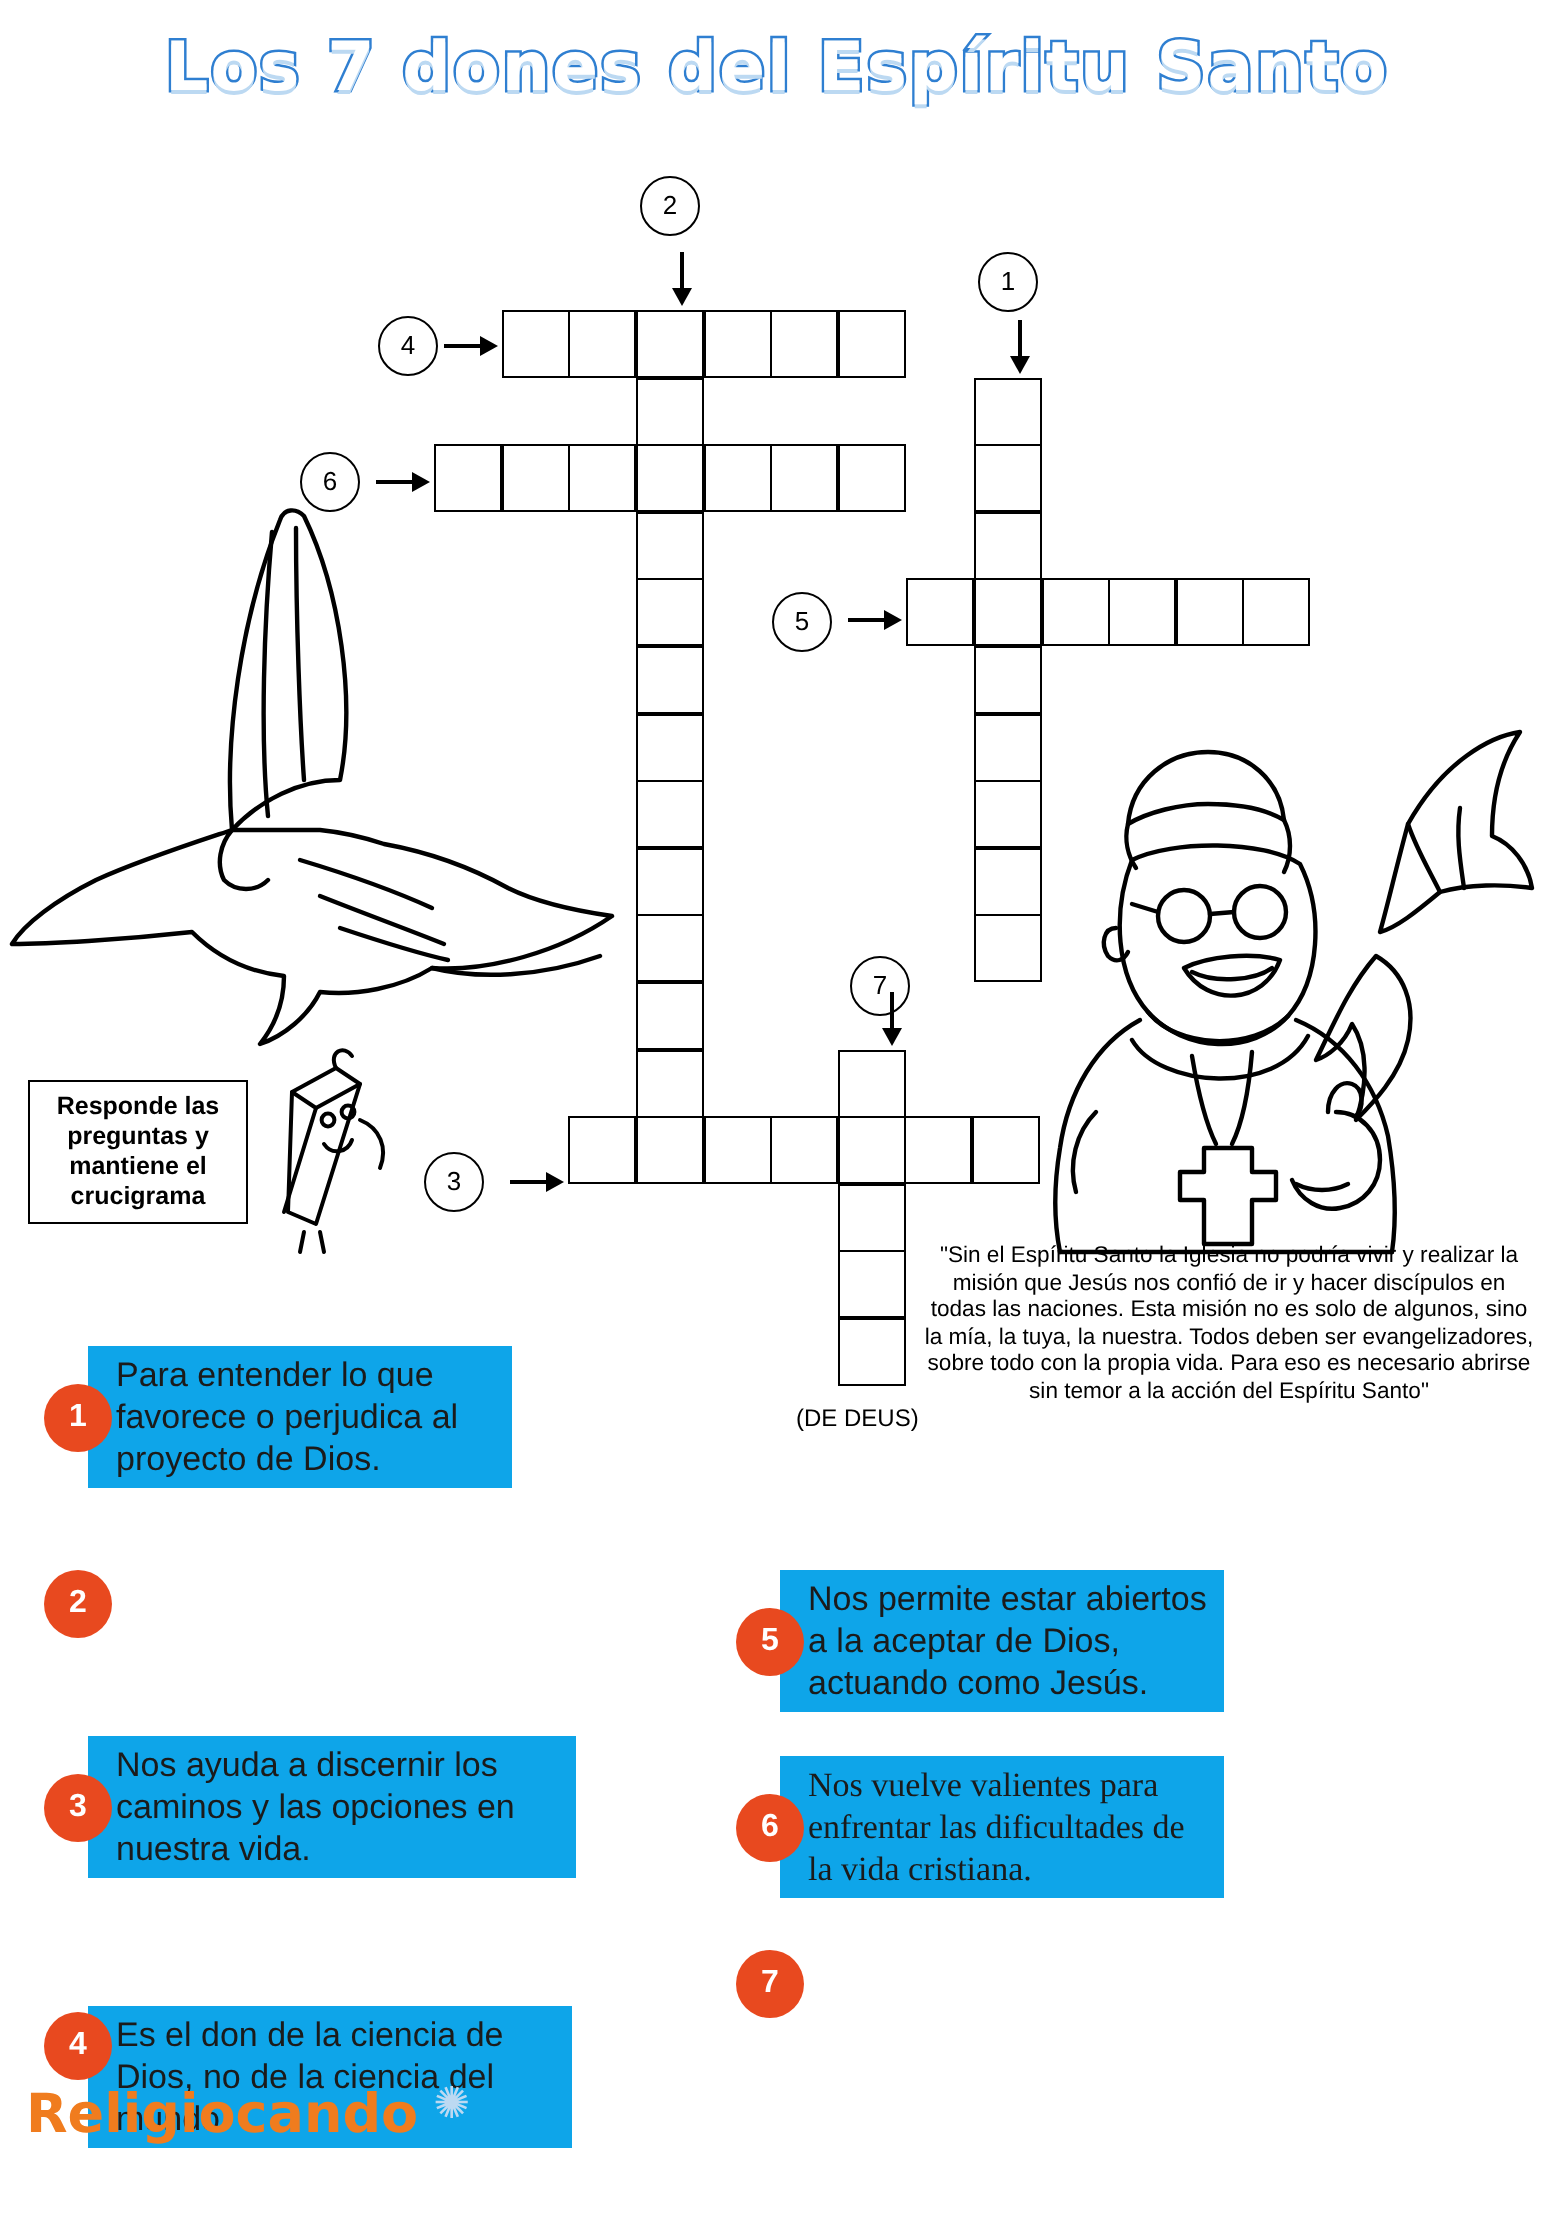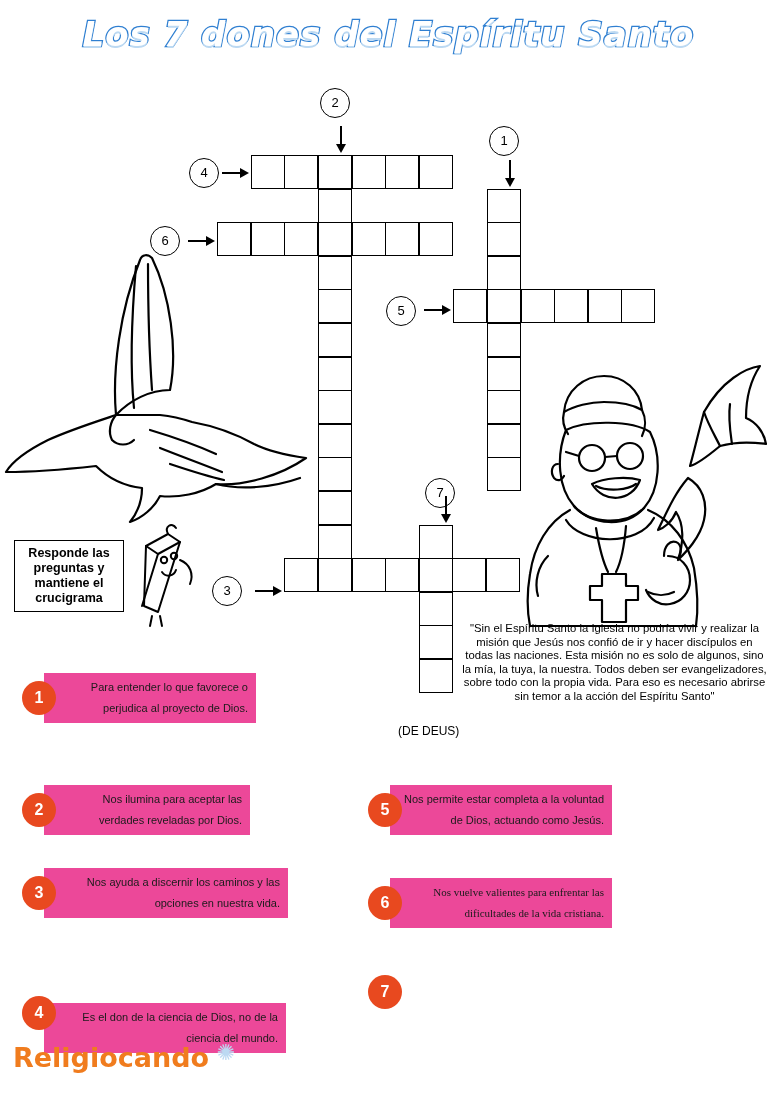--- a/index.html
+++ b/index.html
@@ -12,21 +12,20 @@
     overflow: hidden;
   }
 
   
   #title {
     position:absolute; left:0; top:14px; width:777px;
     text-align:center;
     font-family: "DejaVu Sans", sans-serif;
     font-size: 34px;
     font-weight: bold;
-    font-style: italic;
     letter-spacing: 1px;
     color: #ffffff;
     -webkit-text-stroke: 2.5px #2f7fd1;
     paint-order: stroke fill;
     text-shadow: 0 2px 0 #bcd9f2;
   }
 
   
   .cell {
     position:absolute;
@@ -89,21 +88,21 @@
     position:absolute;
     left: 462px; top: 622px;
     width: 305px;
     font-size: 11.3px;
     line-height: 13.6px;
     text-align:center;
     color:#000;
   }
   #quote-source {
     position:absolute;
-    left: 398px; top: 724px;
+    left: 398px; top: 702px;
     font-size: 12px;
     color:#000;
   }
 
   
   .clue {
     position:absolute;
     display:flex;
     align-items:center;
   }
@@ -114,27 +113,27 @@
     color:#fff;
     font-size: 16px;
     font-weight:bold;
     text-align:center;
     line-height:34px;
     flex: 0 0 34px;
     z-index:3;
     position:relative;
   }
   .clue .text {
-    background: #ec4899;
+    background: #0ea5e9;
     color:#1b1b1b;
-    font-size: 11px;
+    font-size: 17px;
     line-height: 21px;
     padding: 4px 8px 4px 14px;
     margin-left: -12px;
-    text-align:right;
+    text-align:left;
   }
 
   
   #logo {
     position:absolute; left: 13px; top: 1042px;
     font-family:"DejaVu Sans", sans-serif;
     font-size: 27px;
     font-weight:bold;
     color:#f07c1e;
     letter-spacing:0px;
@@ -327,36 +326,35 @@
 <div id="quote">"Sin el Espíritu Santo la Iglesia no podría vivir y realizar la misión que Jesús nos confió de ir y hacer discípulos en todas las naciones. Esta misión no es solo de algunos, sino la mía, la tuya, la nuestra. Todos deben ser evangelizadores, sobre todo con la propia vida. Para eso es necesario abrirse sin temor a la acción del Espíritu Santo"</div>
 <div id="quote-source">(DE DEUS)</div>
 
 <div class="clue" style="left:22px; top:673px; width:240px;">
   <div class="badge">1</div>
   <div class="text" style="width:212px;">Para entender lo que favorece o perjudica al proyecto de Dios.</div>
 </div>
 
 <div class="clue" style="left:22px; top:785px; width:232px;">
   <div class="badge">2</div>
-  <div class="text" style="width:206px;">Nos ilumina para aceptar las verdades reveladas por Dios.</div>
 </div>
 
 <div class="clue" style="left:22px; top:868px; width:270px;">
   <div class="badge">3</div>
   <div class="text" style="width:244px;">Nos ayuda a discernir los caminos y las opciones en nuestra vida.</div>
 </div>
 
 <div class="clue" style="left:22px; top:972px; width:268px;">
   <div class="badge">4</div>
   <div class="text" style="width:242px;margin-top:31px;">Es el don de la ciencia de Dios, no de la ciencia del mundo.</div>
 </div>
 
 <div class="clue" style="left:368px; top:785px; width:248px;">
   <div class="badge">5</div>
-  <div class="text" style="width:222px;">Nos permite estar completa a la voluntad de Dios, actuando como Jesús.</div>
+  <div class="text" style="width:222px;">Nos permite estar abiertos a la aceptar de Dios, actuando como Jesús.</div>
 </div>
 
 <div class="clue" style="left:368px; top:878px; width:248px;">
   <div class="badge">6</div>
   <div class="text" style="width:222px;font-family:Liberation Serif, serif;">Nos vuelve valientes para enfrentar las dificultades de la vida cristiana.</div>
 </div>
 
 <div class="clue" style="left:368px; top:975px; width:240px;">
   <div class="badge">7</div>
 </div>

